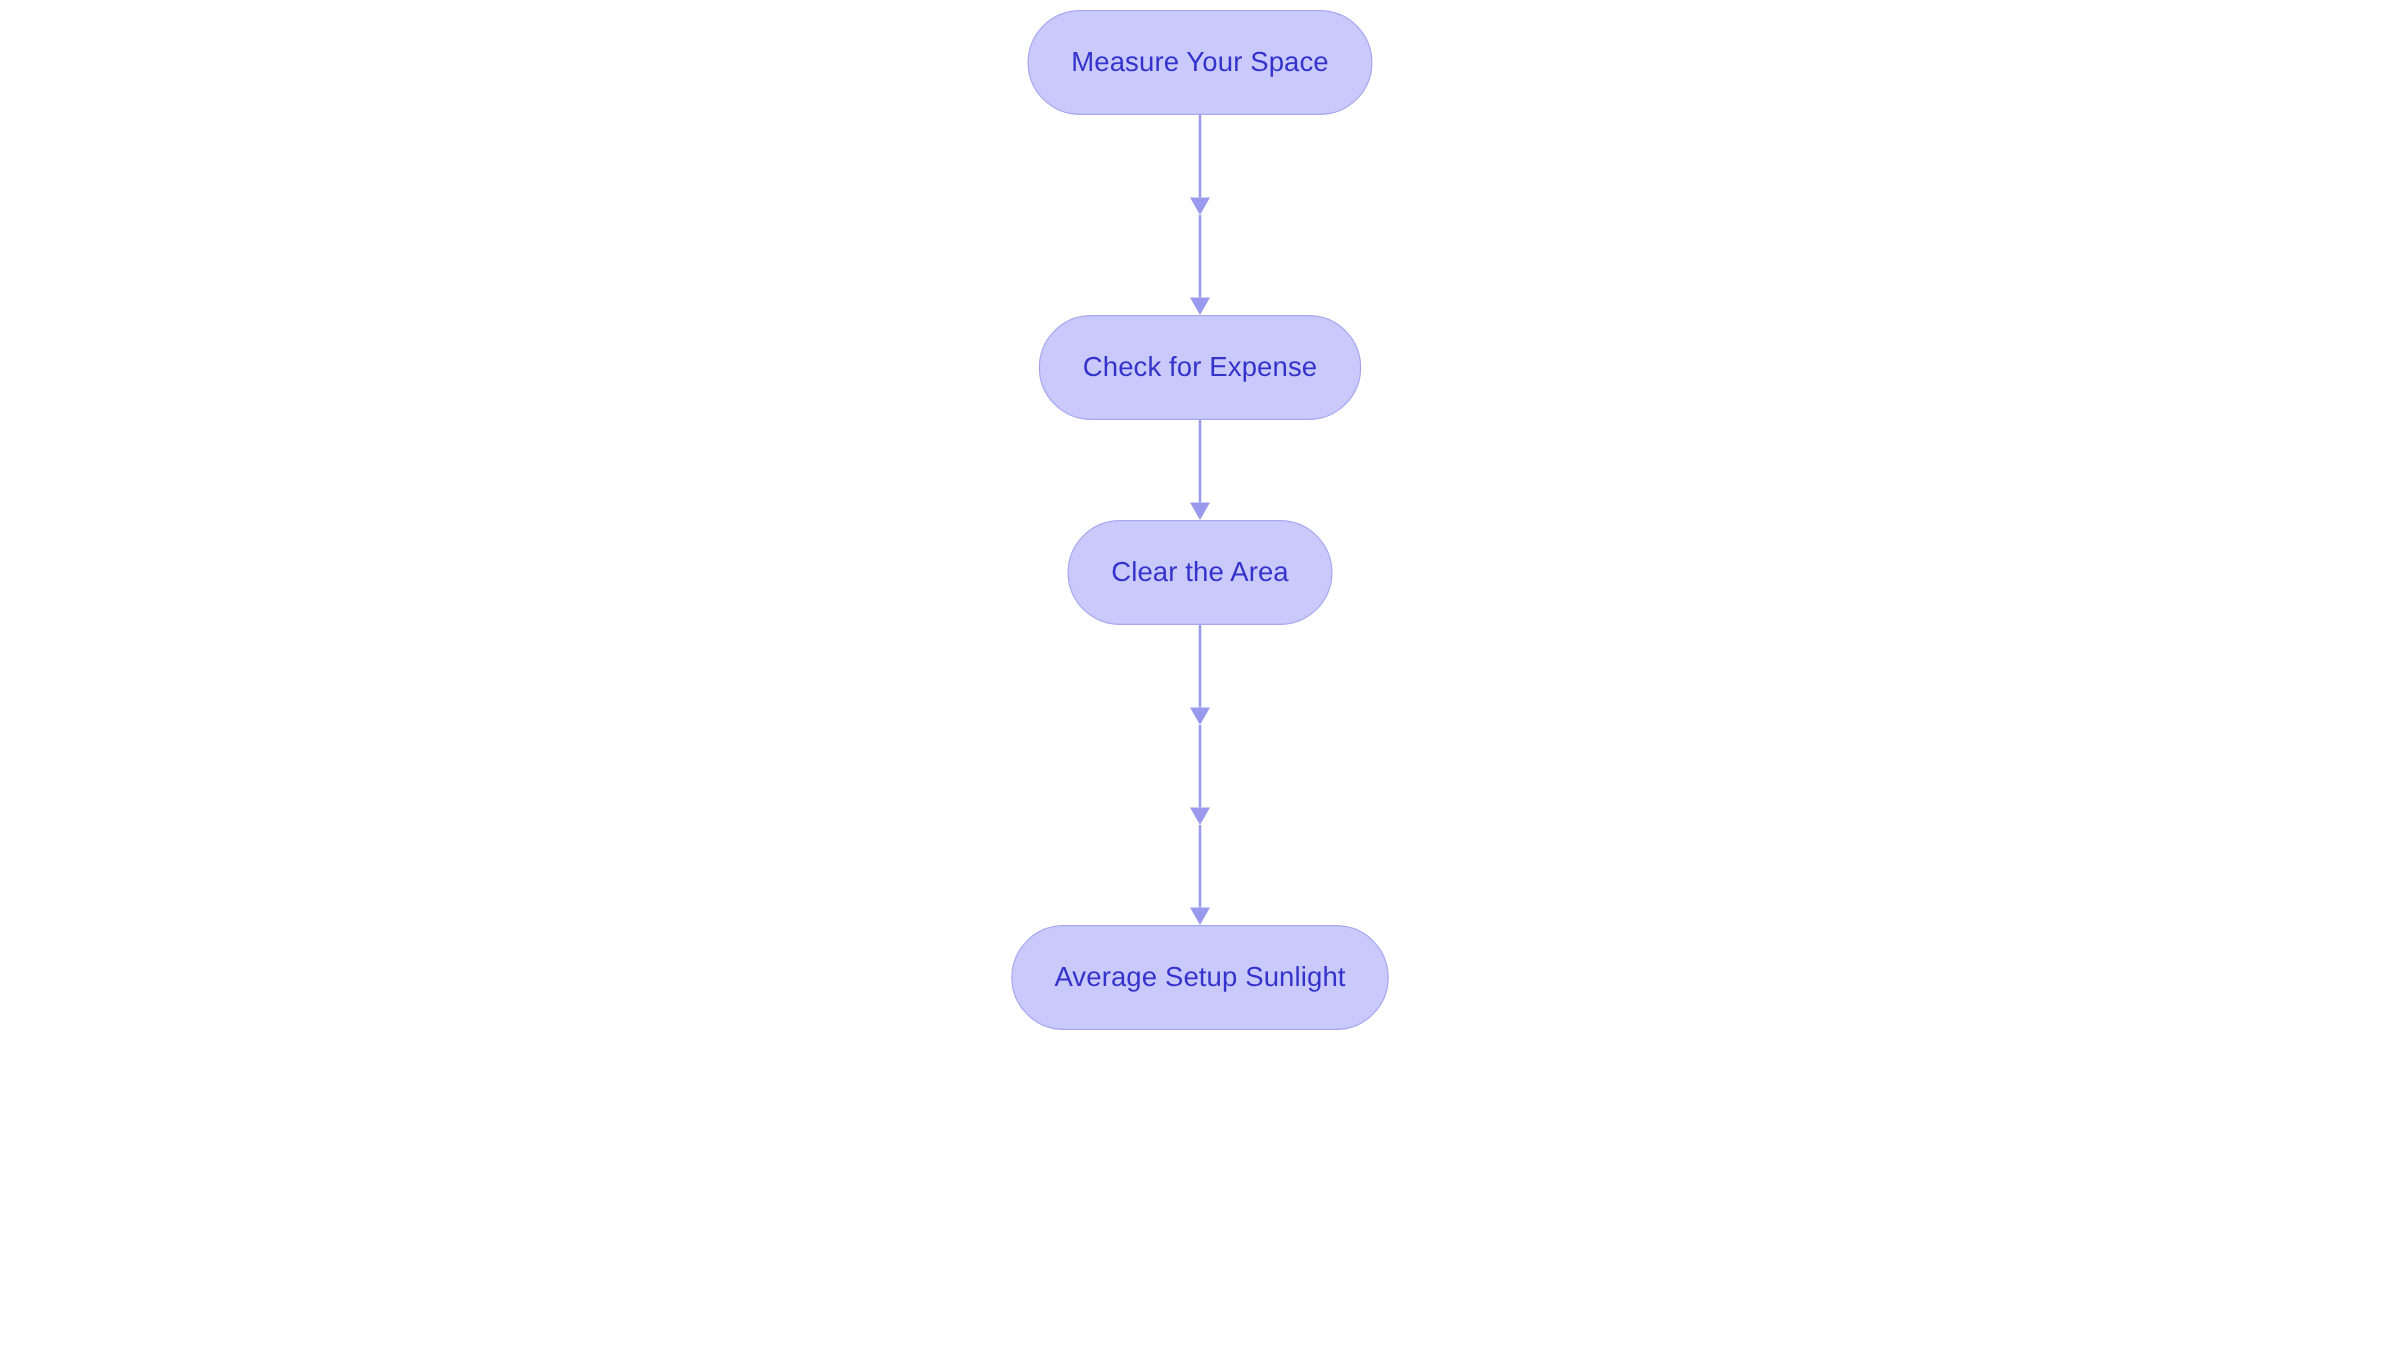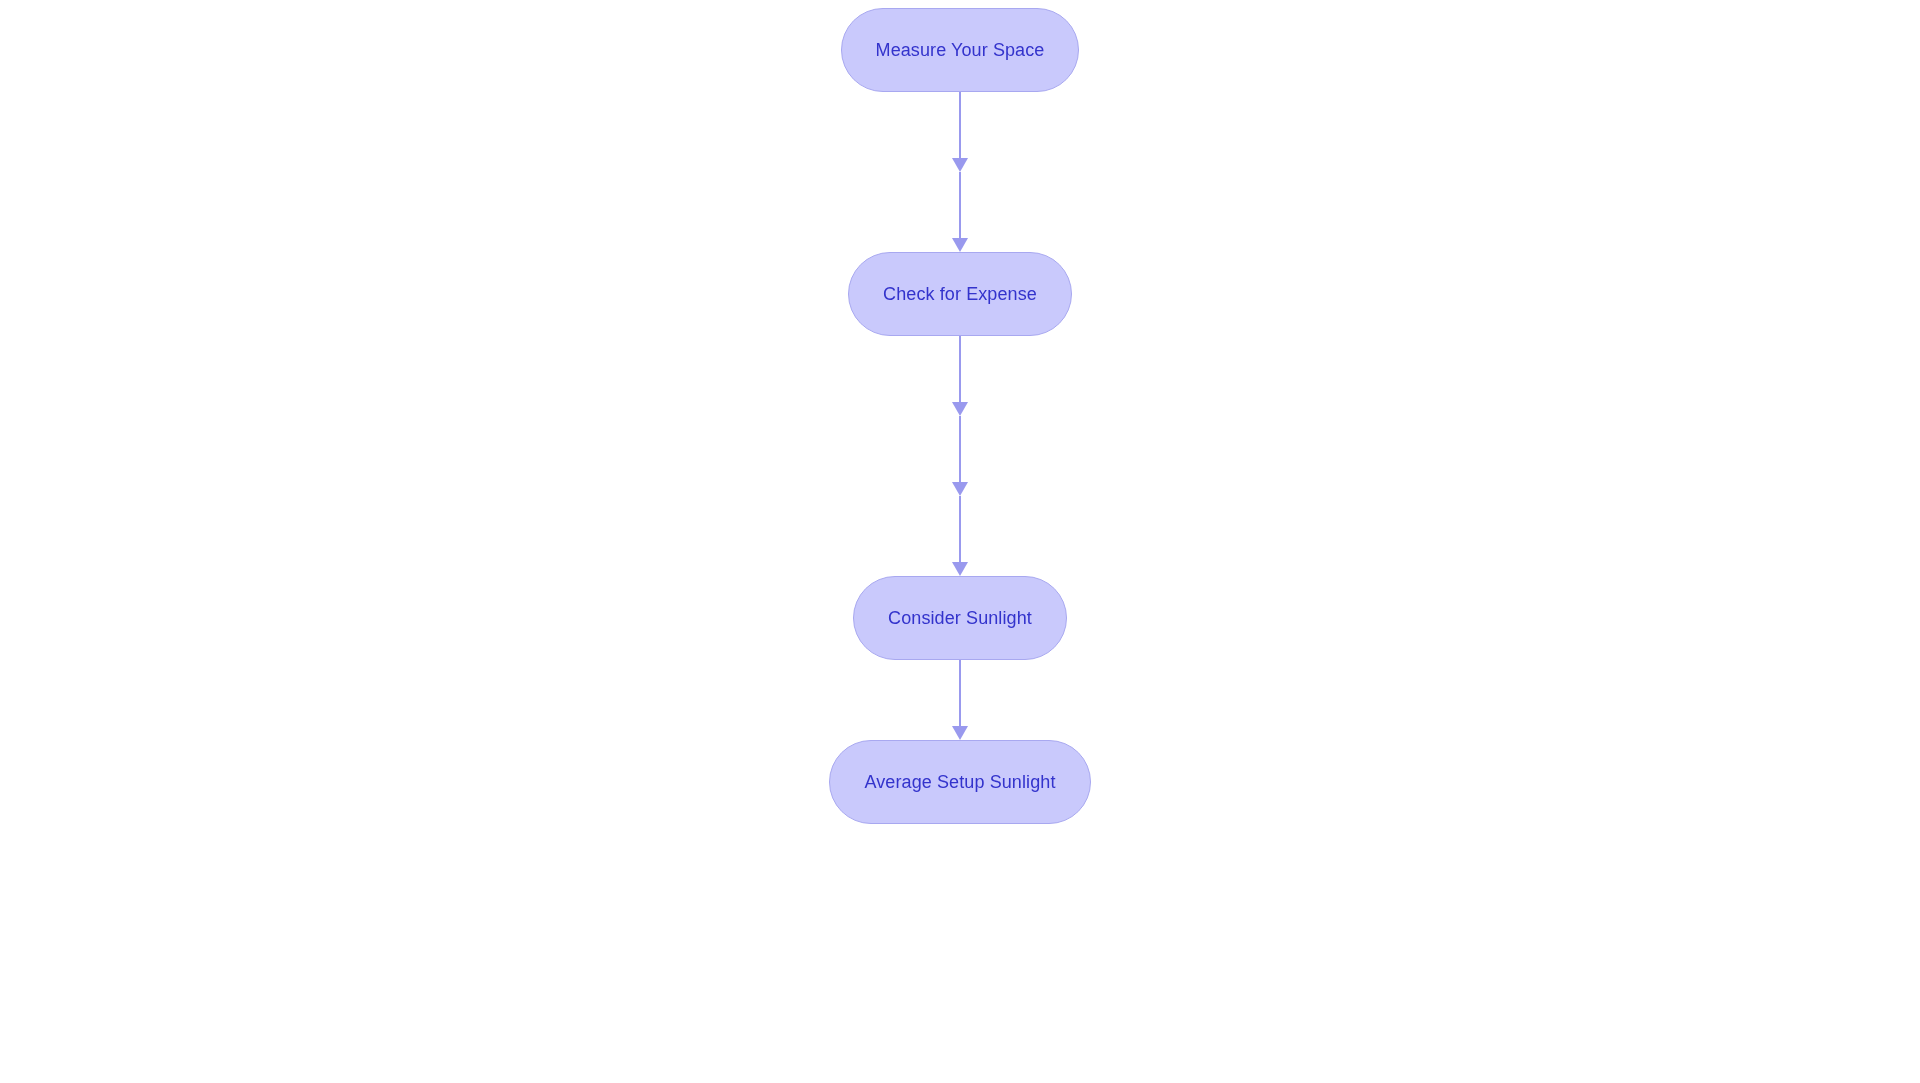--- a/index.html
+++ b/index.html
@@ -41,21 +41,21 @@
     border: 1.5px solid #a8a8f0;
     border-radius: 42px;
     display: flex;
     align-items: center;
     justify-content: center;
     padding: 0 34px;
     flex: 0 0 auto;
   }
   .node-label {
     color: #3333cc;
-    font-size: 18px;
+    font-size: 22px;
     line-height: 1;
     white-space: nowrap;
     letter-spacing: 0.1px;
     text-align: center;
   }
 
   
   .connector {
     flex: 0 0 auto;
     width: 18px;
@@ -111,35 +111,35 @@
 
     <div class="node">
       <span class="node-label">Check for Expense</span>
     </div>
 
     <div class="connector">
       <div class="stem"></div>
       <div class="head"></div>
     </div>
 
+    <div class="node">
+      <span class="node-label">Clear the Area</span>
+    </div>
 
     <div class="connector">
       <div class="stem"></div>
       <div class="head"></div>
     </div>
 
 
     <div class="connector">
       <div class="stem"></div>
       <div class="head"></div>
     </div>
 
-    <div class="node">
-      <span class="node-label">Consider Sunlight</span>
-    </div>
 
     <div class="connector">
       <div class="stem"></div>
       <div class="head"></div>
     </div>
 
     <div class="node">
       <span class="node-label">Average Setup Sunlight</span>
     </div>
 

